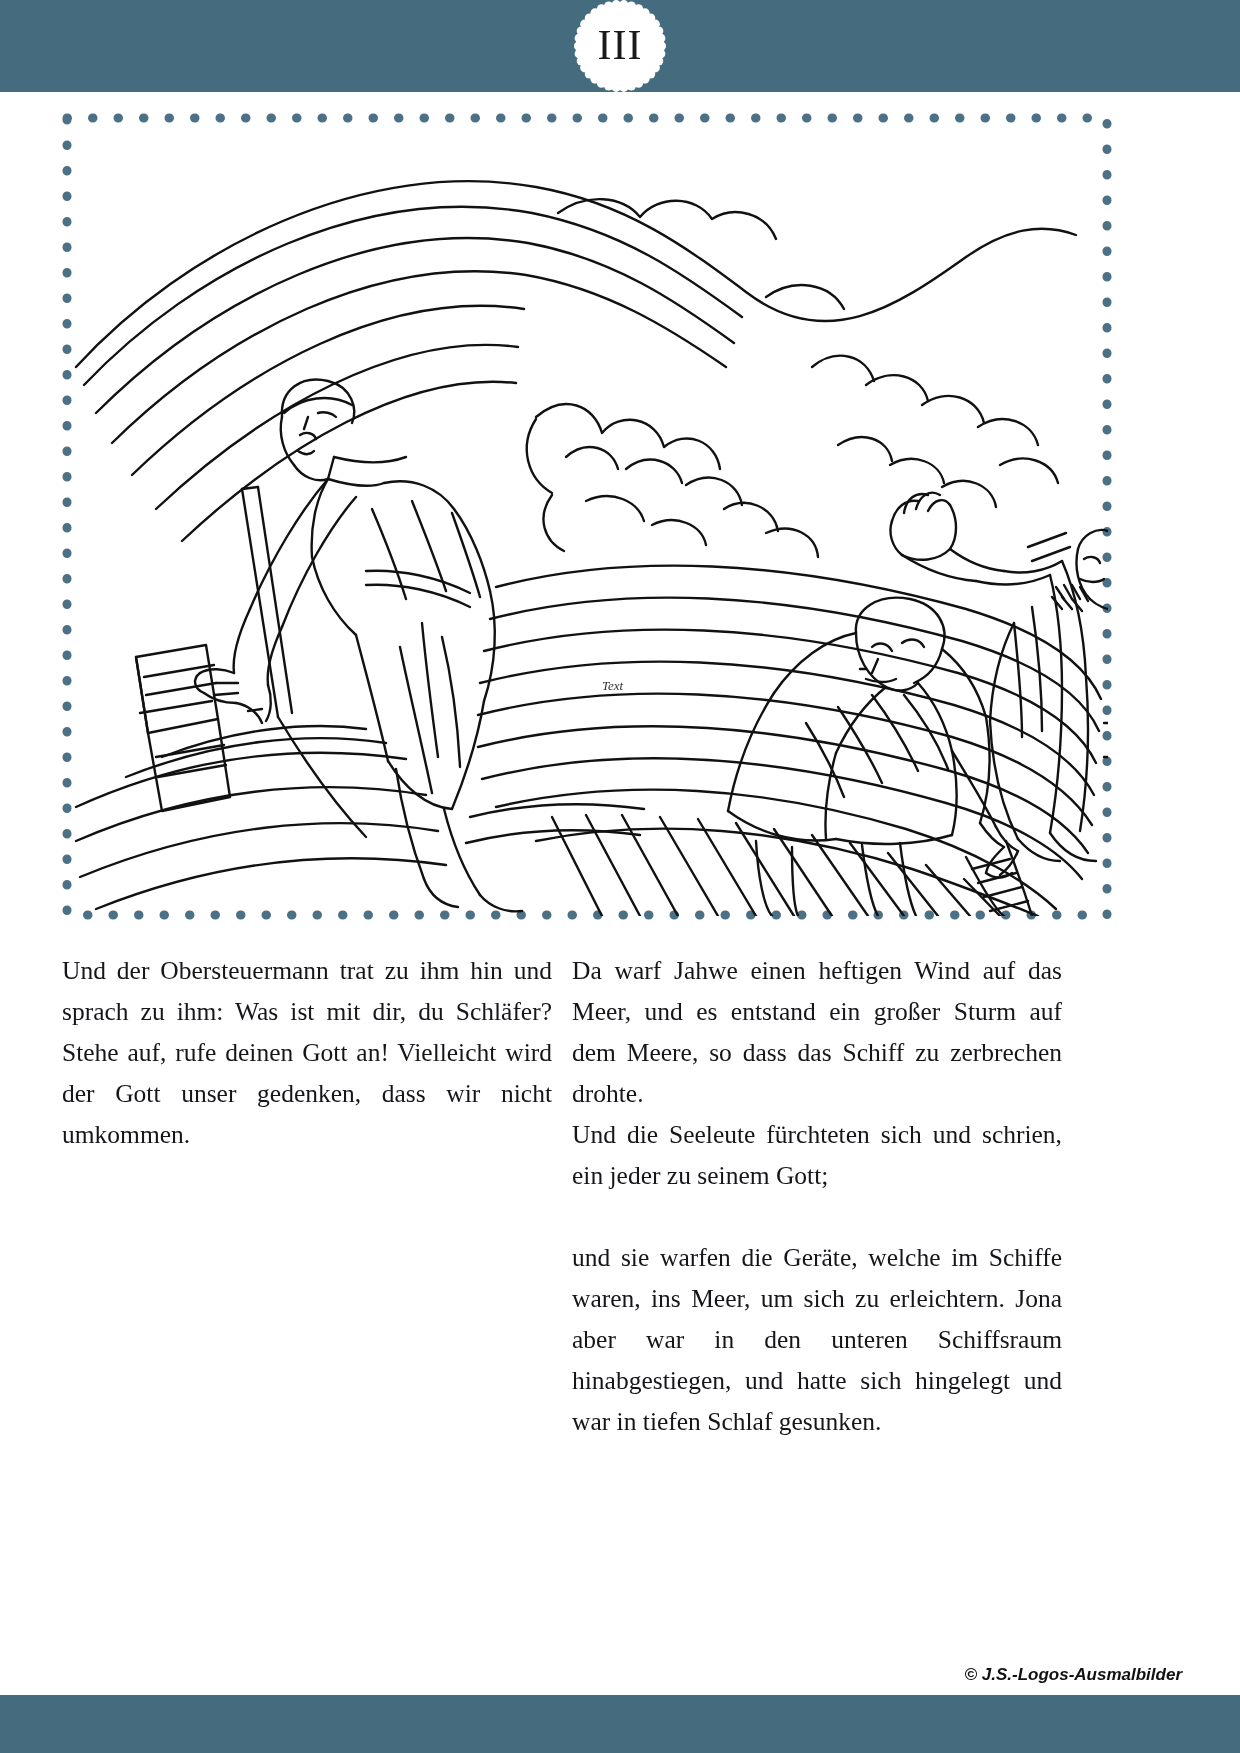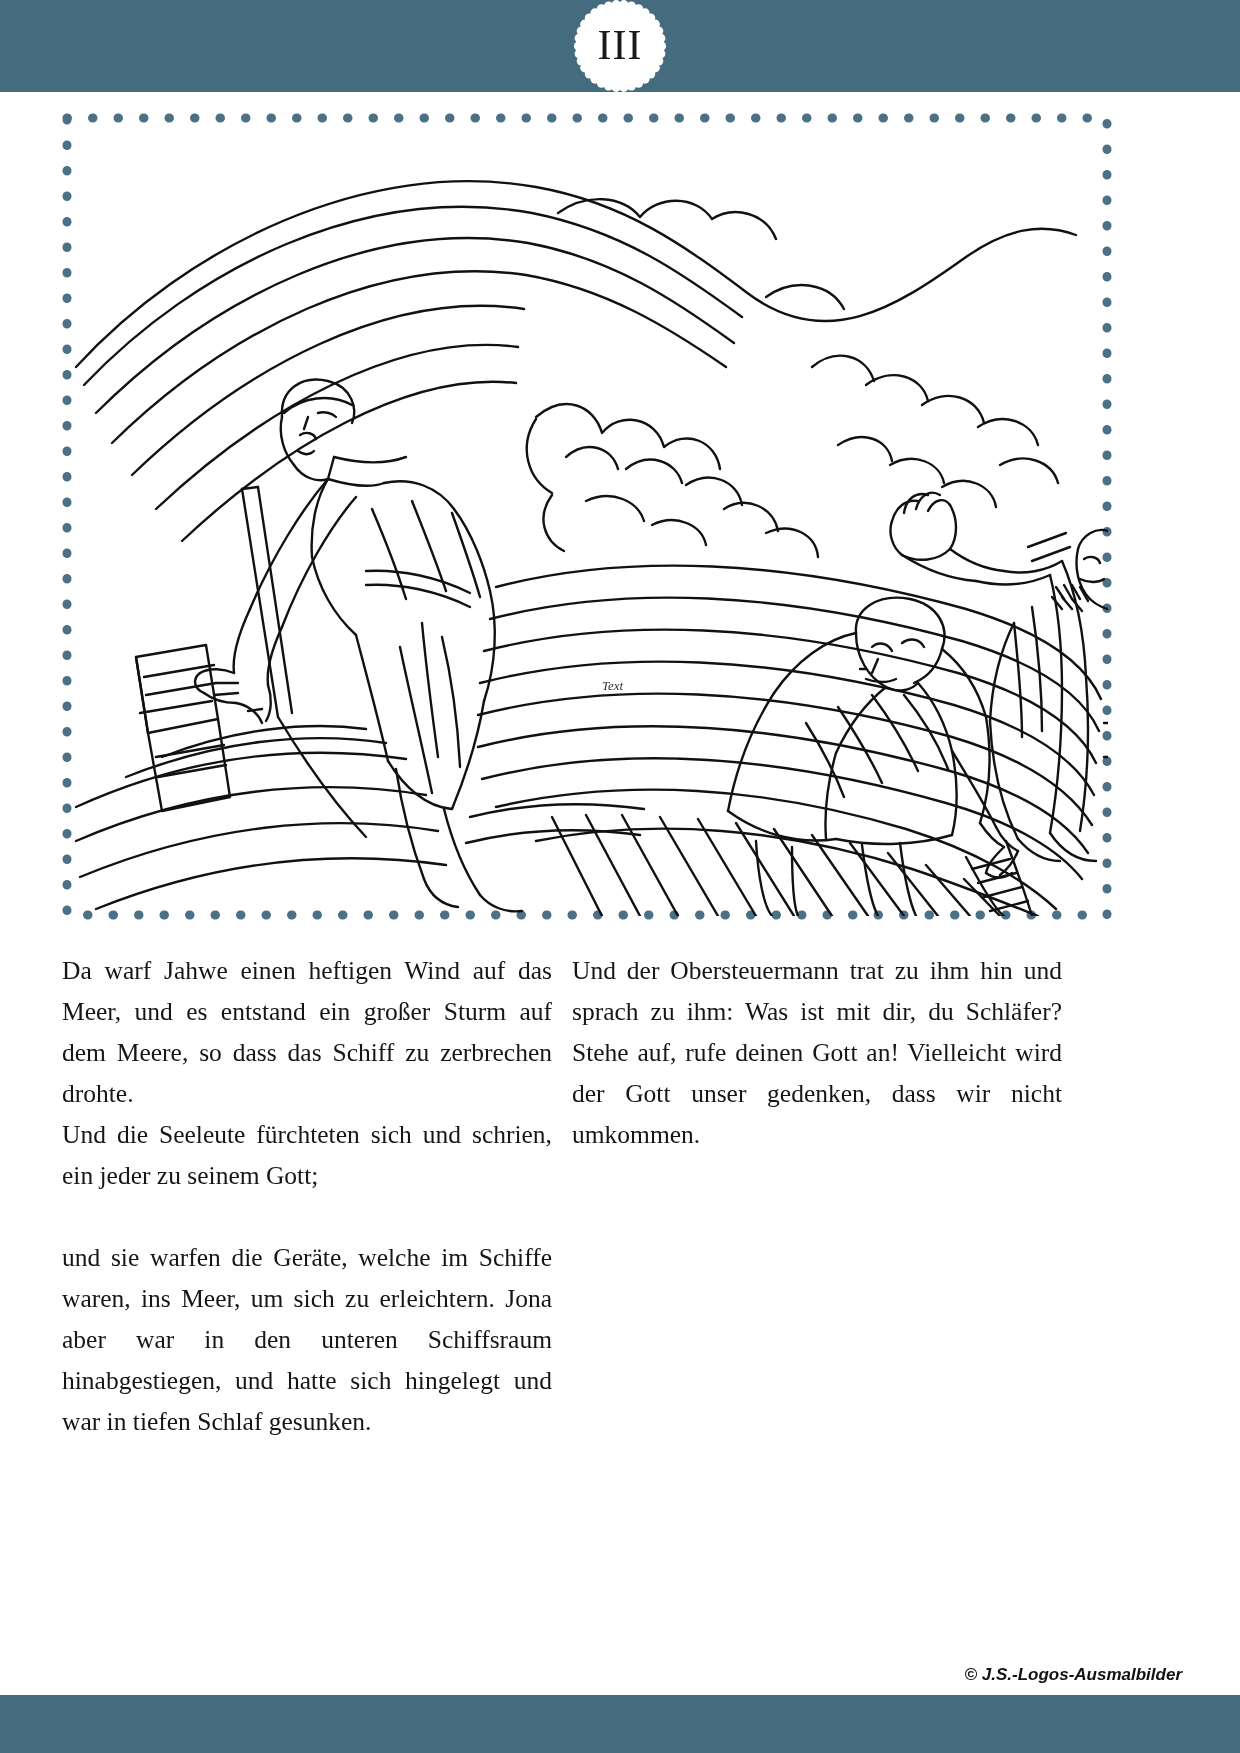--- a/index.html
+++ b/index.html
@@ -417,25 +417,25 @@
       </g>
     </svg>
   </div>
 
   <div class="art-note">Text</div>
 </div>
 
 <div class="text-area">
 
   <div class="text-col">
+    <p class="verse-block">Und der Obersteuermann trat zu ihm hin und sprach zu ihm: Was ist mit dir, du Schläfer? Stehe auf, rufe deinen Gott an! Vielleicht wird der Gott unser gedenken, dass wir nicht umkommen.</p>
+  </div>
+
+  <div class="text-col">
     <p class="verse-block">Da warf Jahwe einen heftigen Wind auf das Meer, und es entstand ein großer Sturm auf dem Meere, so dass das Schiff zu zerbrechen drohte.</p>
     <p class="verse-block" style="margin-top:0;">Und die Seeleute fürchteten sich und schrien, ein jeder zu seinem Gott;</p>
     <p class="verse-block">und sie warfen die Geräte, welche im Schiffe waren, ins Meer, um sich zu erleichtern. Jona aber war in den unteren Schiffsraum hinabgestiegen, und hatte sich hingelegt und war in tiefen Schlaf gesunken.</p>
   </div>
 
-  <div class="text-col">
-    <p class="verse-block">Und der Obersteuermann trat zu ihm hin und sprach zu ihm: Was ist mit dir, du Schläfer? Stehe auf, rufe deinen Gott an! Vielleicht wird der Gott unser gedenken, dass wir nicht umkommen.</p>
-  </div>
-
 </div>
 
 <div class="footer-credit">© J.S.-Logos-Ausmalbilder</div>
 <div class="footer-bar"></div>
 
 </body></html>

